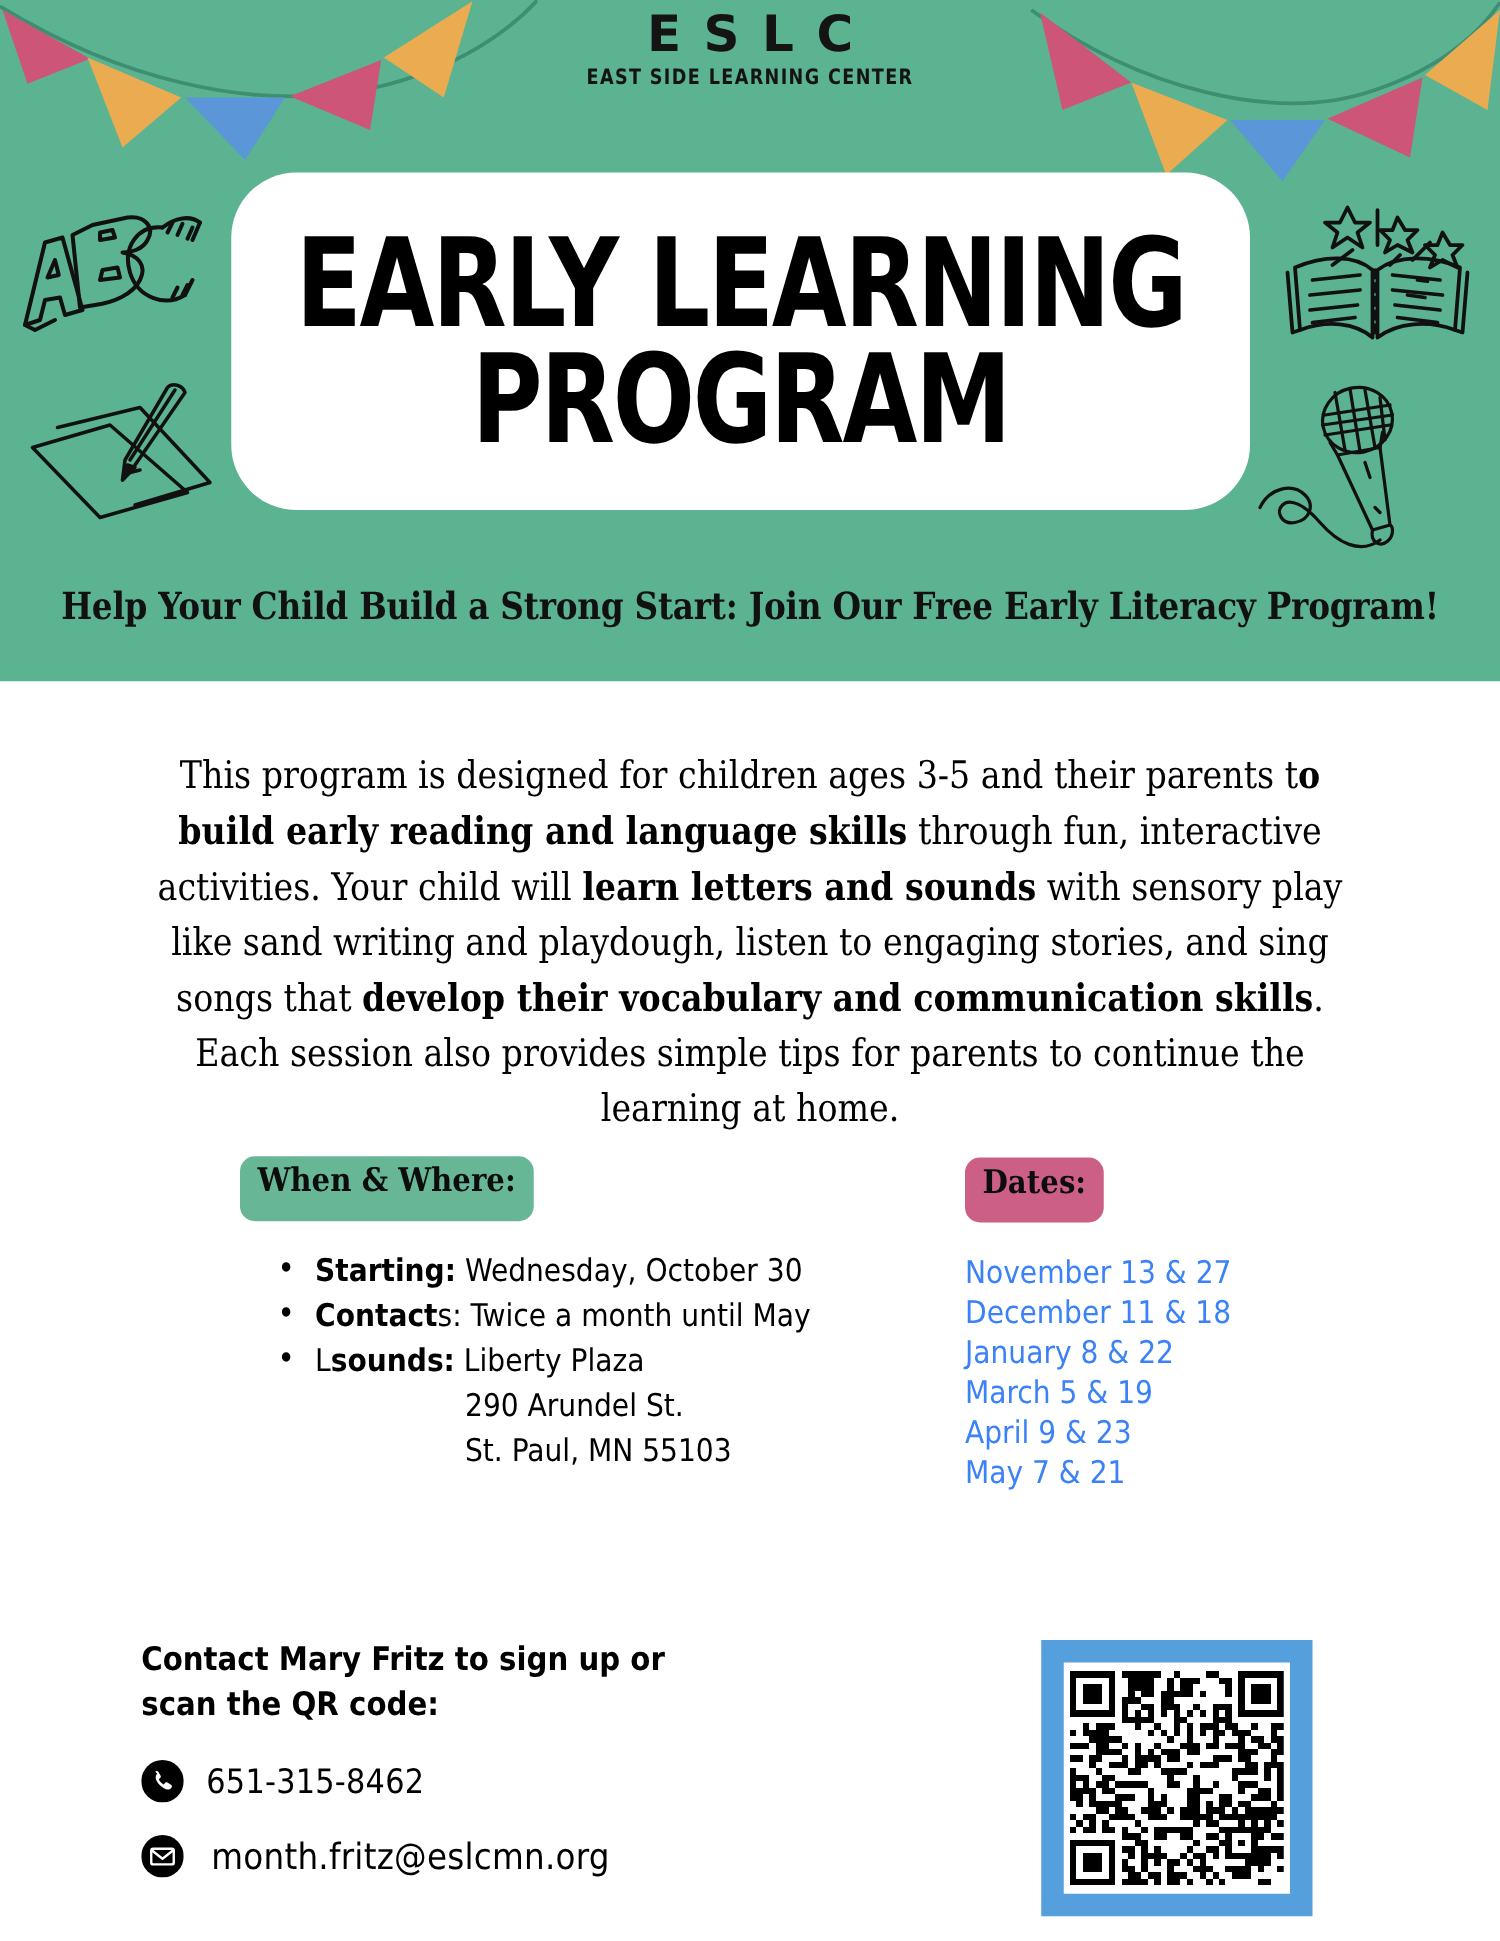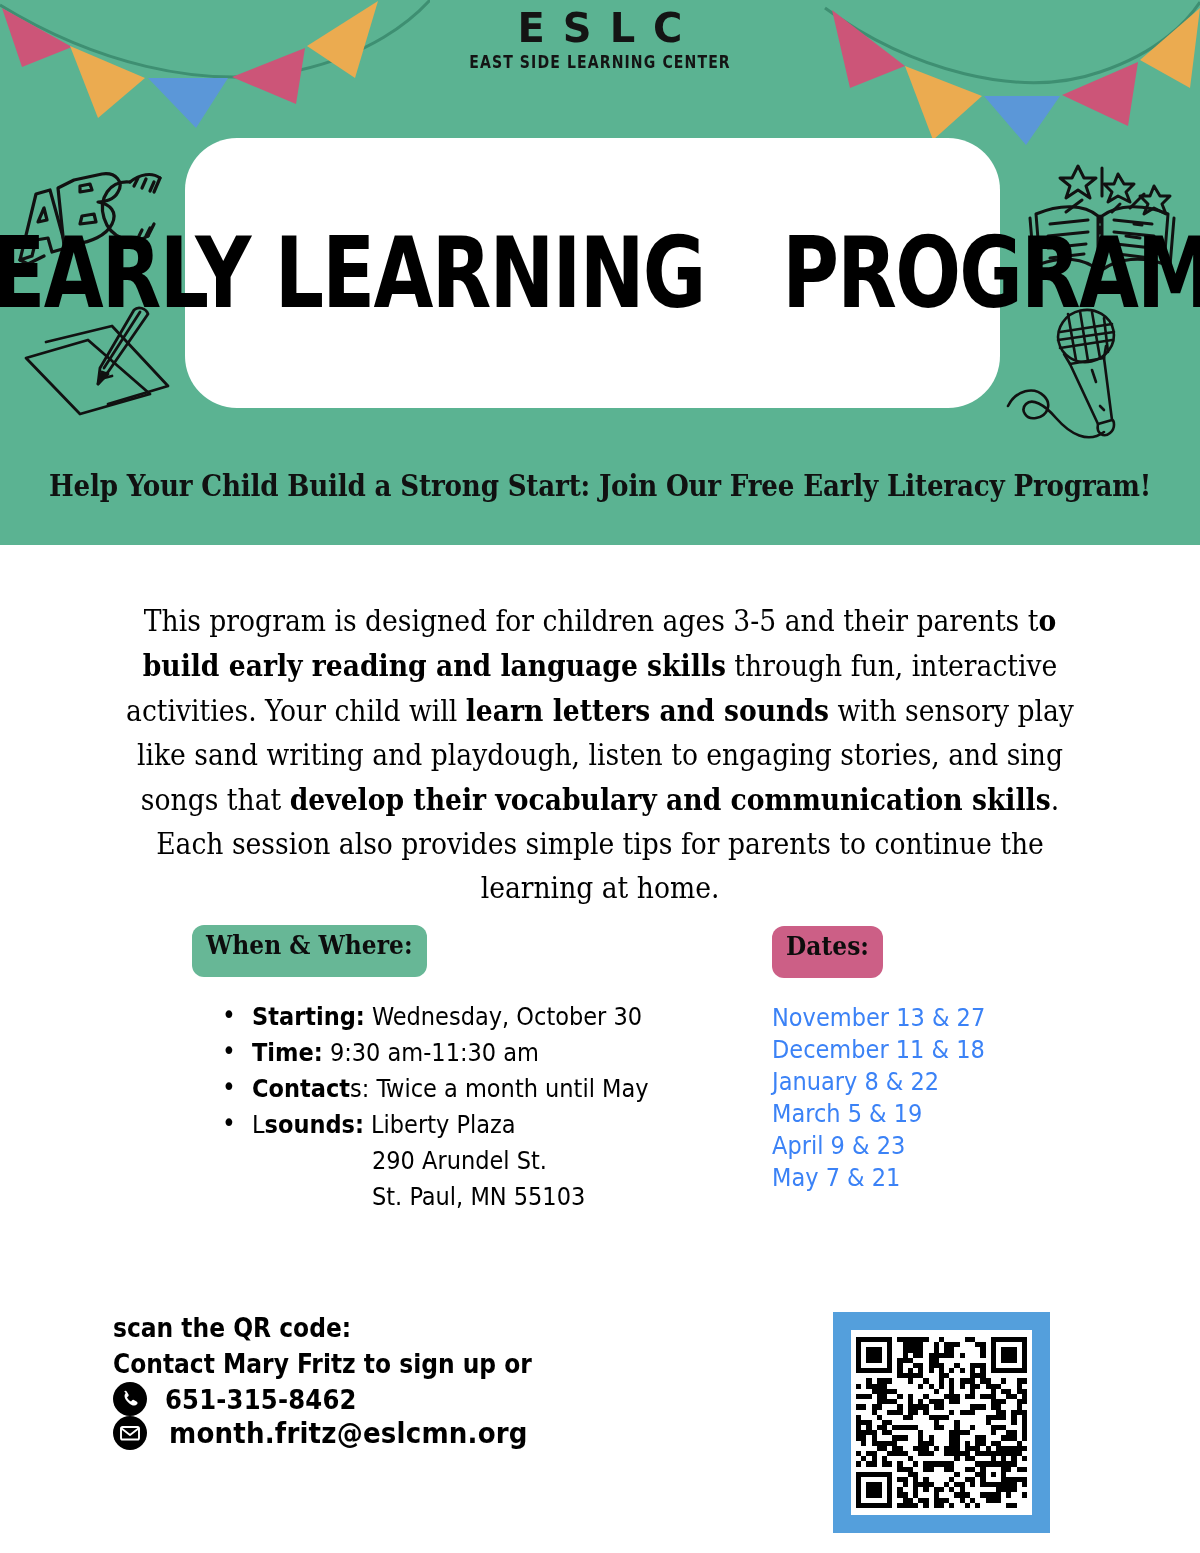--- a/index.html
+++ b/index.html
@@ -64,21 +64,21 @@
 
   .title-card {
     position: absolute;
     left: 185px;
     top: 138px;
     width: 815px;
     height: 270px;
     background: #ffffff;
     border-radius: 52px;
     display: flex;
-    flex-direction: row;
+    flex-direction: column;
     align-items: center;
     justify-content: center;
     z-index: 4;
   }
   .title-line {
     font-family: "DejaVu Sans", "Liberation Sans", sans-serif;
     font-weight: bold;
     font-size: 88px;
     line-height: 1.06;
     letter-spacing: -2px;
@@ -197,21 +197,21 @@
   .contact-head {
     font-family: "DejaVu Sans Condensed", "Liberation Sans", sans-serif;
     font-weight: bold;
     font-size: 26px;
     line-height: 36px;
     color: #000000;
   }
   .contact-row {
     display: flex;
     align-items: center;
-    font-weight: bold;
+    margin-top: 26px;
   }
   .contact-icon {
     width: 34px; height: 34px;
     flex: 0 0 34px;
     margin-right: 18px;
   }
   .contact-row.email .contact-icon { margin-right: 22px; }
   .contact-text {
     font-family: "DejaVu Sans Condensed", "Liberation Sans", sans-serif;
     font-size: 27px;
@@ -333,21 +333,20 @@
 
   <div class="tagline">Help Your Child Build a Strong Start: Join Our Free Early Literacy Program!</div>
 </div>
 
 <div class="body-copy">This program is designed for children ages 3-5 and their parents t<b>o build early reading and language skills</b> through fun, interactive activities. Your child will <b>learn letters and sounds</b> with sensory play like sand writing and playdough, listen to engaging stories, and sing songs that <b>develop their vocabulary and communication skills</b>. Each session also provides simple tips for parents to continue the learning at home.</div>
 
 <div class="when-where">
   <span class="pill pill-green">When &amp; Where:</span>
   <ul class="ww-list">
       <li><b>Starting:</b> Wednesday, October 30</li>
-      <li><b>Time:</b> 9:30 am-11:30 am</li>
       <li><b>Contact</b>s: Twice a month until May</li>
       <li>L<b>sounds:</b> Liberty Plaza</li>
       <li class="indent no-bullet">290 Arundel St.</li>
       <li class="indent no-bullet">St. Paul, MN 55103</li>
     </ul>
 </div>
 
 <div class="dates">
   <span class="pill pill-pink">Dates:</span>
   <ul class="dates-list">
@@ -355,22 +354,22 @@
       <li>December 11 &amp; 18</li>
       <li>January 8 &amp; 22</li>
       <li>March 5 &amp; 19</li>
       <li>April 9 &amp; 23</li>
       <li>May 7 &amp; 21</li>
     </ul>
 </div>
 
 <div class="contact">
   <div class="contact-head">
+    <div>Contact Mary Fritz to sign up or</div>
     <div>scan the QR code:</div>
-    <div>Contact Mary Fritz to sign up or</div>
   </div>
 
   <div class="contact-row phone">
     <svg class="contact-icon" viewBox="0 0 34 34">
       <circle cx="17" cy="17" r="17" fill="#000"></circle>
       <path d="M11.2 9.4 c1.1-1.1 2.2-0.5 2.8 0.5 l1.5 2.6 c0.4 0.8 0.2 1.5-0.5 2 l-1 0.8 c0.6 1.6 2.3 3.4 4 4.2 l0.9-1.1 c0.5-0.7 1.3-0.8 2-0.4 l2.6 1.5 c1 0.6 1.5 1.7 0.5 2.8 -2.2 2.4-5.6 1.2-9-2.1 -3.4-3.3-4.6-6.8-2.2-9.2 z" fill="#fff"></path>
     </svg>
     <span class="contact-text">651-315-8462</span>
   </div>
 

